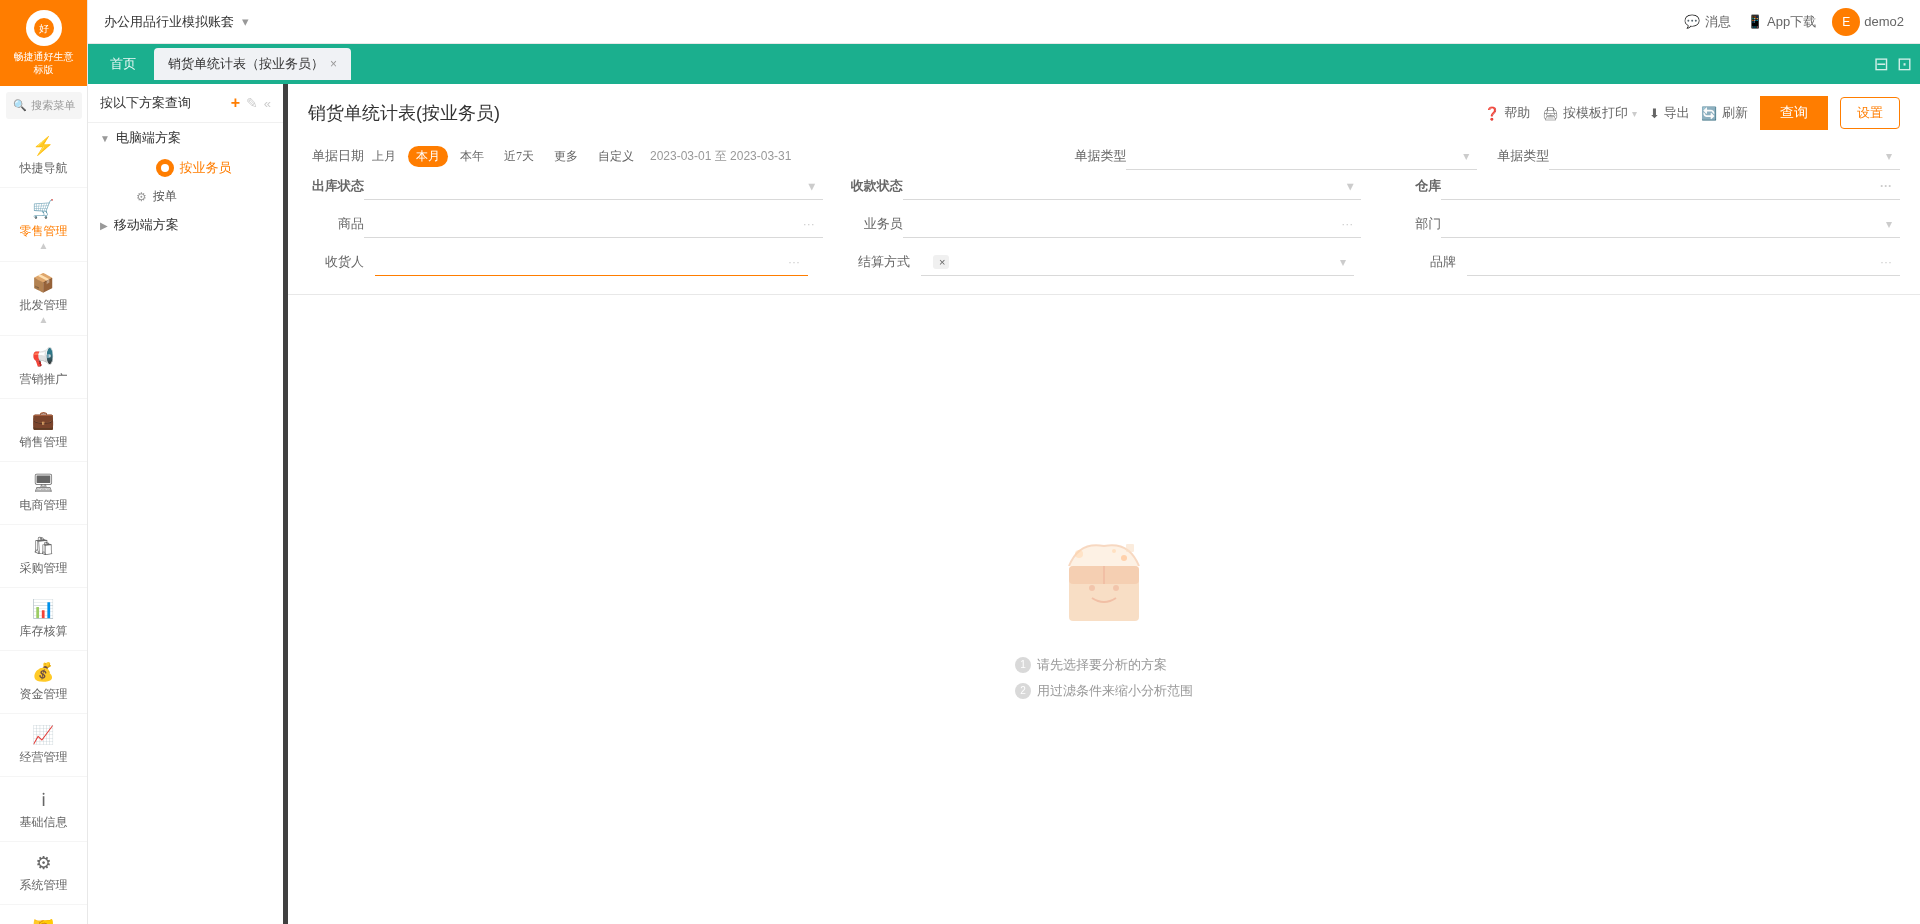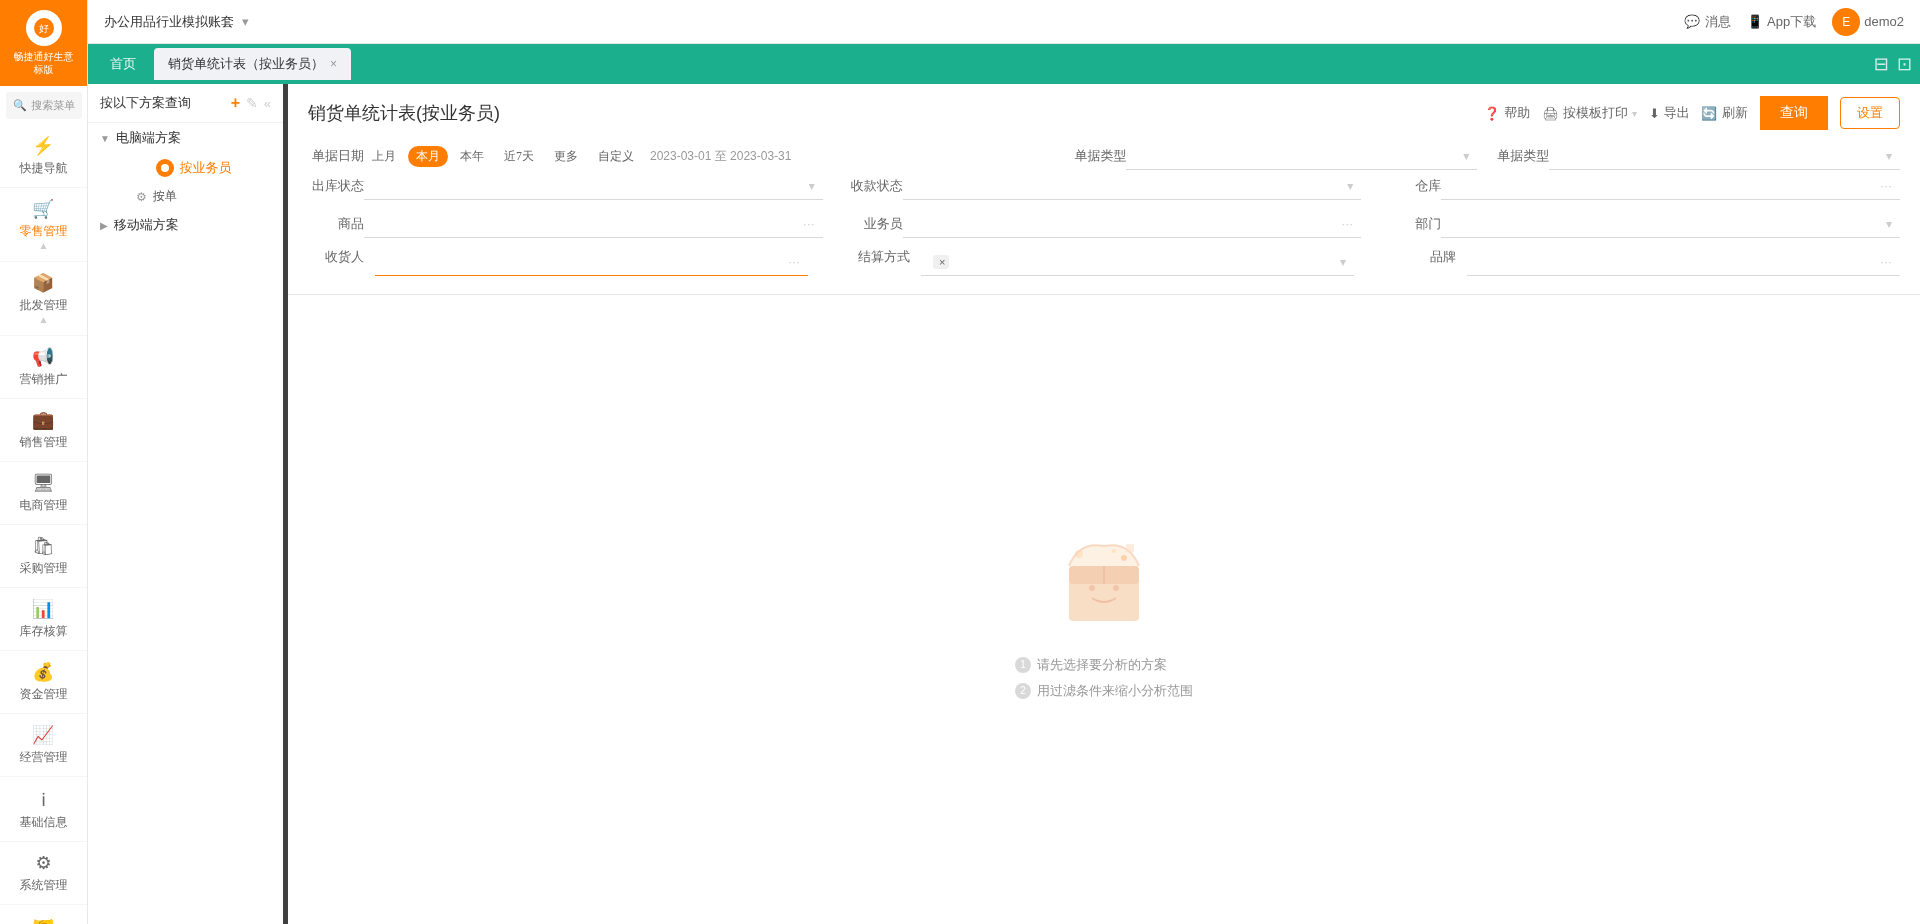--- a/index.html
+++ b/index.html
@@ -437,21 +437,21 @@
               <span class="ff-icon">▾</span>
             </div>
             <div style="width:16px;"></div>
             <span class="filter-label">单据类型</span>
             <div class="filter-field" style="flex:1.2;border-bottom:1px solid #d9d9d9;">
               <span class="ff-placeholder"></span>
               <span class="ff-icon">▾</span>
             </div>
           </div>
 
-          <div style="display:flex;align-items:center;gap:0;margin-bottom:10px;">
+          <div style="display:flex;align-items:center;gap:0;margin-bottom:10px;font-weight:bold;">
             <span class="filter-label">出库状态</span>
             <div class="filter-field" style="flex:1;border-bottom:1px solid #d9d9d9;">
               <span class="ff-placeholder"></span>
               <span class="ff-icon">▾</span>
             </div>
             <div style="width:24px;"></div>
             <span class="filter-label">收款状态</span>
             <div class="filter-field" style="flex:1;border-bottom:1px solid #d9d9d9;">
               <span class="ff-placeholder"></span>
               <span class="ff-icon">▾</span>
@@ -477,21 +477,21 @@
               <span class="ff-more">···</span>
             </div>
             <div style="width:24px;"></div>
             <span class="filter-label">部门</span>
             <div class="filter-field" style="flex:1;border-bottom:1px solid #d9d9d9;">
               <span class="ff-placeholder"></span>
               <span class="ff-icon">▾</span>
             </div>
           </div>
 
-          <div style="display:flex;gap:11px;margin-bottom:10px;">
+          <div style="display:flex;align-items:center;gap:11px;margin-bottom:10px;">
             <span class="filter-label">收货人</span>
             <div class="filter-field active-bottom" style="flex:1;">
               <span class="ff-placeholder"></span>
               <span class="ff-more">···</span>
             </div>
             <div style="width:24px;"></div>
             <span class="filter-label">结算方式</span>
             <div class="filter-field" style="flex:1;border-bottom:1px solid #d9d9d9;">
               <span class="tag-close">
                 <span></span>

